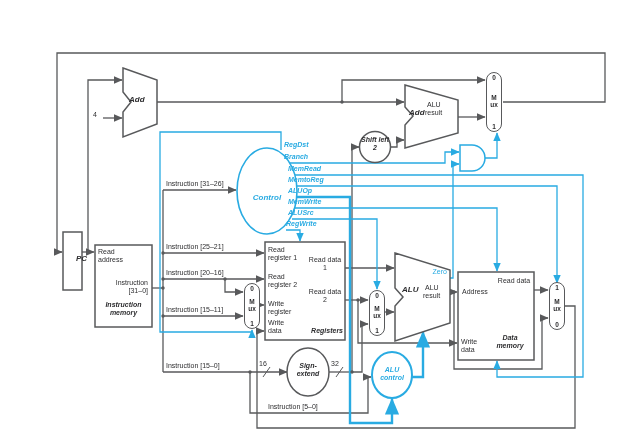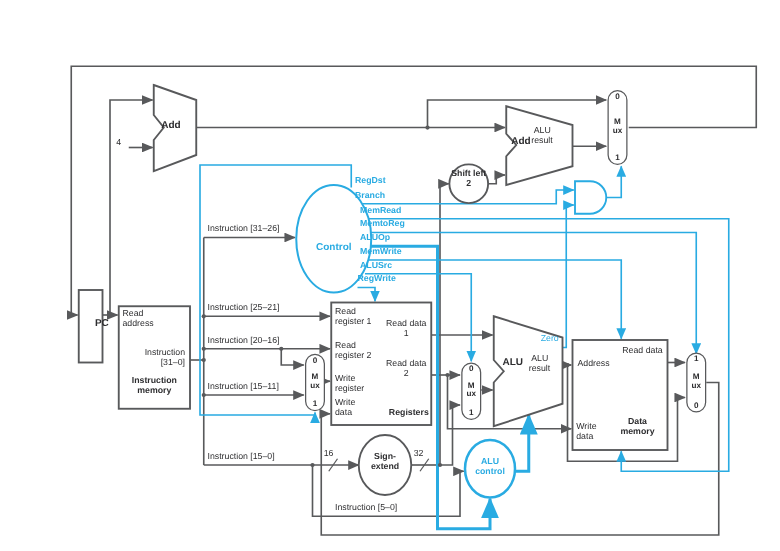--- a/index.html
+++ b/index.html
@@ -1,20 +1,20 @@
 <!DOCTYPE html>
 <html><head>
 <meta charset="utf-8">
 <style>
   html,body{margin:0;padding:0;background:#ffffff;}
   #canvas{position:relative;width:624px;height:441px;background:#ffffff;overflow:hidden;
           font-family:"Liberation Sans","DejaVu Sans",sans-serif;}
   #wires{position:absolute;left:0;top:0;z-index:1;}
   .lbl{position:absolute;z-index:3;font-size:7px;line-height:1.12;color:#2e2e30;white-space:normal;}
-  .b{font-weight:bold;}
+  .b{font-weight:bold;font-style:italic;}
   .cy{color:#29abe2;}
   .ctr{text-align:center;}
   .r{text-align:right;}
   .fs8{font-size:8px;}
   .mux{position:absolute;z-index:2;box-sizing:border-box;border:1.4px solid #58595b;border-radius:8px;
        background:#fff;display:flex;flex-direction:column;align-items:center;justify-content:space-between;
        font-size:6.5px;font-weight:bold;color:#2e2e30;padding:1px 0;}
   .muxword{width:8px;text-align:center;word-break:break-all;line-height:1.05;}
 </style>
 </head>

